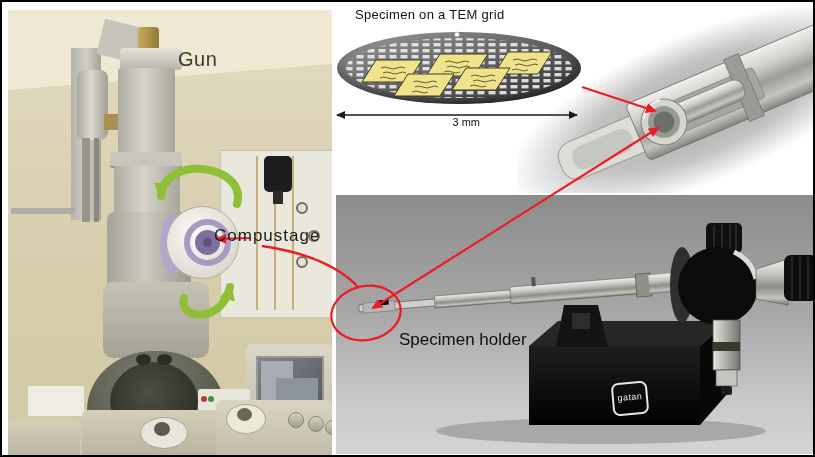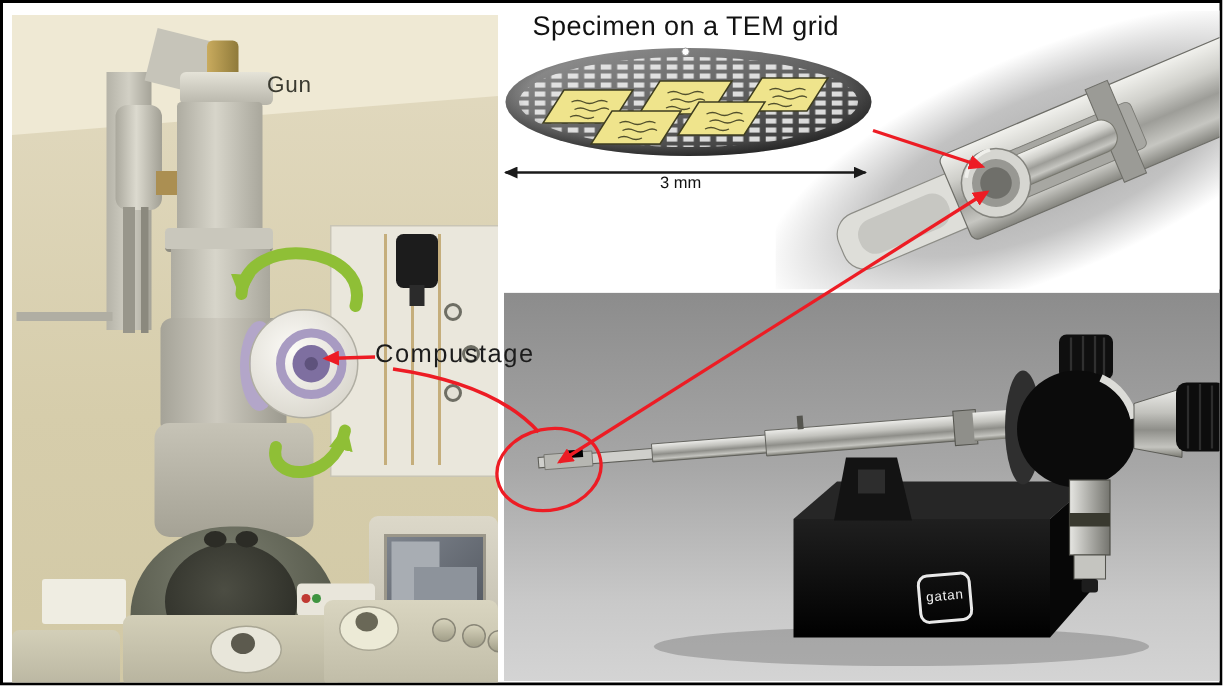--- a/index.html
+++ b/index.html
@@ -7,28 +7,28 @@
          box-sizing:border-box;overflow:hidden;margin:0 auto;}
   .abs{position:absolute;}
   
   #tem{left:6px;top:8px;width:324px;height:445px;overflow:hidden;
        background:linear-gradient(180deg,#e3dbc2 0%,#d6cdab 60%,#d2c9a6 100%);}
   #tem .ceiling{left:0;top:0;width:100%;height:90px;background:#efe9d4;
        clip-path:polygon(0 0,100% 0,100% 54px,0 80px);}
   .gray1{background:linear-gradient(90deg,#aeaca1,#d7d5ca 45%,#a9a79c);}
   
   .lbl{position:absolute;white-space:nowrap;}
-  #gun-label{left:176px;top:46px;font-size:15px;color:#3a3a30;letter-spacing:.5px;}
+  #gun-label{left:176px;top:46px;font-size:20px;color:#3a3a30;letter-spacing:.5px;}
   #gonio-label{left:8px;top:223px;width:152px;height:26px;background:#ffff9e;color:#1c1c1c;
        font-size:15px;line-height:26px;padding-left:5px;box-sizing:border-box;}
-  #compu-label{left:212px;top:224px;font-size:17px;color:#1c1c1c;letter-spacing:1px;margin-left:36px;}
+  #compu-label{left:212px;top:224px;font-size:17px;color:#1c1c1c;letter-spacing:1px;}
   #vc-label{left:102px;top:381px;width:88px;font-size:18px;line-height:1.18;color:#f4f4ee;
        text-align:center;white-space:normal;text-shadow:0 0 2px rgba(0,0,0,.35);}
-  #grid-title{left:353px;top:5px;font-size:18px;color:#121212;letter-spacing:.3px;}
-  #scale-label{left:438px;top:114px;width:40px;text-align:left;font-size:11px;color:#111;}
+  #grid-title{left:353px;top:5px;font-size:13px;color:#121212;letter-spacing:.3px;}
+  #scale-label{left:438px;top:114px;width:40px;text-align:right;font-size:11px;color:#111;}
   #holder-label{left:397px;top:328px;font-size:17px;color:#0d0d0d;}
   #gatan-logo{left:610px;top:380px;width:32px;height:29px;border:2px solid #e9e9e9;border-radius:7px;
        transform:rotate(-5deg);color:#f0f0f0;font-size:9px;text-align:center;line-height:26px;
        letter-spacing:.5px;}
   
   #tipwrap{left:515px;top:5px;width:298px;height:186px;overflow:hidden;background:#fff;}
   #holderwrap{left:334px;top:193px;width:479px;height:259px;overflow:hidden;}
   #overlay{left:0;top:0;width:815px;height:457px;pointer-events:none;}
   svg{display:block;}
 </style>
@@ -250,15 +250,16 @@
     <path d="M260,244 Q328,254 357,286" fill="none" stroke="#ed1c24" stroke-width="2.4"></path>
     <ellipse cx="364" cy="311" rx="35" ry="27" fill="none" stroke="#ed1c24" stroke-width="2.2" transform="rotate(-12 364 311)"></ellipse>
     <line x1="371" y1="306" x2="656" y2="126" stroke="#ed1c24" stroke-width="2.2" marker-start="url(#ra)" marker-end="url(#ra)"></line>
     <line x1="580" y1="85" x2="653" y2="109" stroke="#ed1c24" stroke-width="2.2" marker-end="url(#ra)"></line>
   </svg>
 
   <div id="gun-label" class="lbl">Gun</div>
   <div id="compu-label" class="lbl">Compustage</div>
   <div id="grid-title" class="lbl">Specimen on a TEM grid</div>
   <div id="scale-label" class="lbl">3 mm</div>
+  <div id="holder-label" class="lbl">Specimen holder</div>
   <div id="gatan-logo" class="lbl">gatan</div>
 
 </div>
 
 </body></html>

